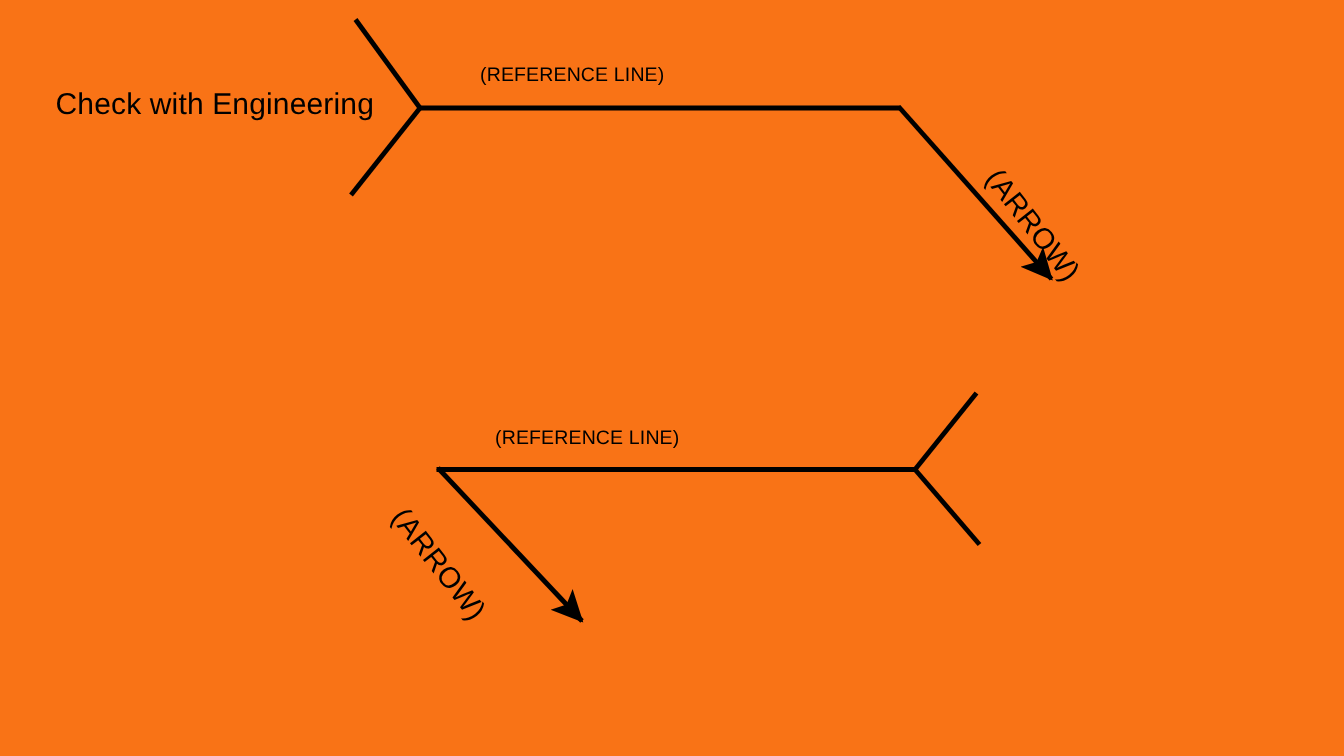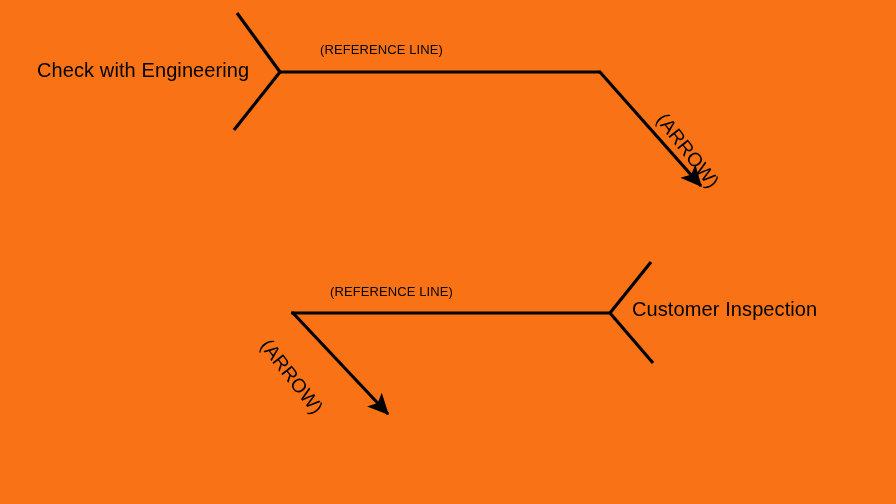--- a/index.html
+++ b/index.html
@@ -82,17 +82,16 @@
   </svg>
 
   <div class="diagram-label label-endpoint" style="left: 37px; top: 60px;">Check with Engineering</div>
 
   <div class="diagram-label label-reference" style="left: 320px; top: 43px;">(REFERENCE LINE)</div>
 
   <div class="diagram-label label-arrow" style="left: 668px; top: 110px; transform: rotate(52deg);">(ARROW)</div>
 
   <div class="diagram-label label-reference" style="left: 330px; top: 285px;">(REFERENCE LINE)</div>
 
-  <div class="diagram-label label-endpoint" style="left: 632px; top: 299px;">Customer Inspection</div>
 
   <div class="diagram-label label-arrow" style="left: 272px; top: 336px; transform: rotate(52deg);">(ARROW)</div>
 
 </div>
 
 </body></html>

